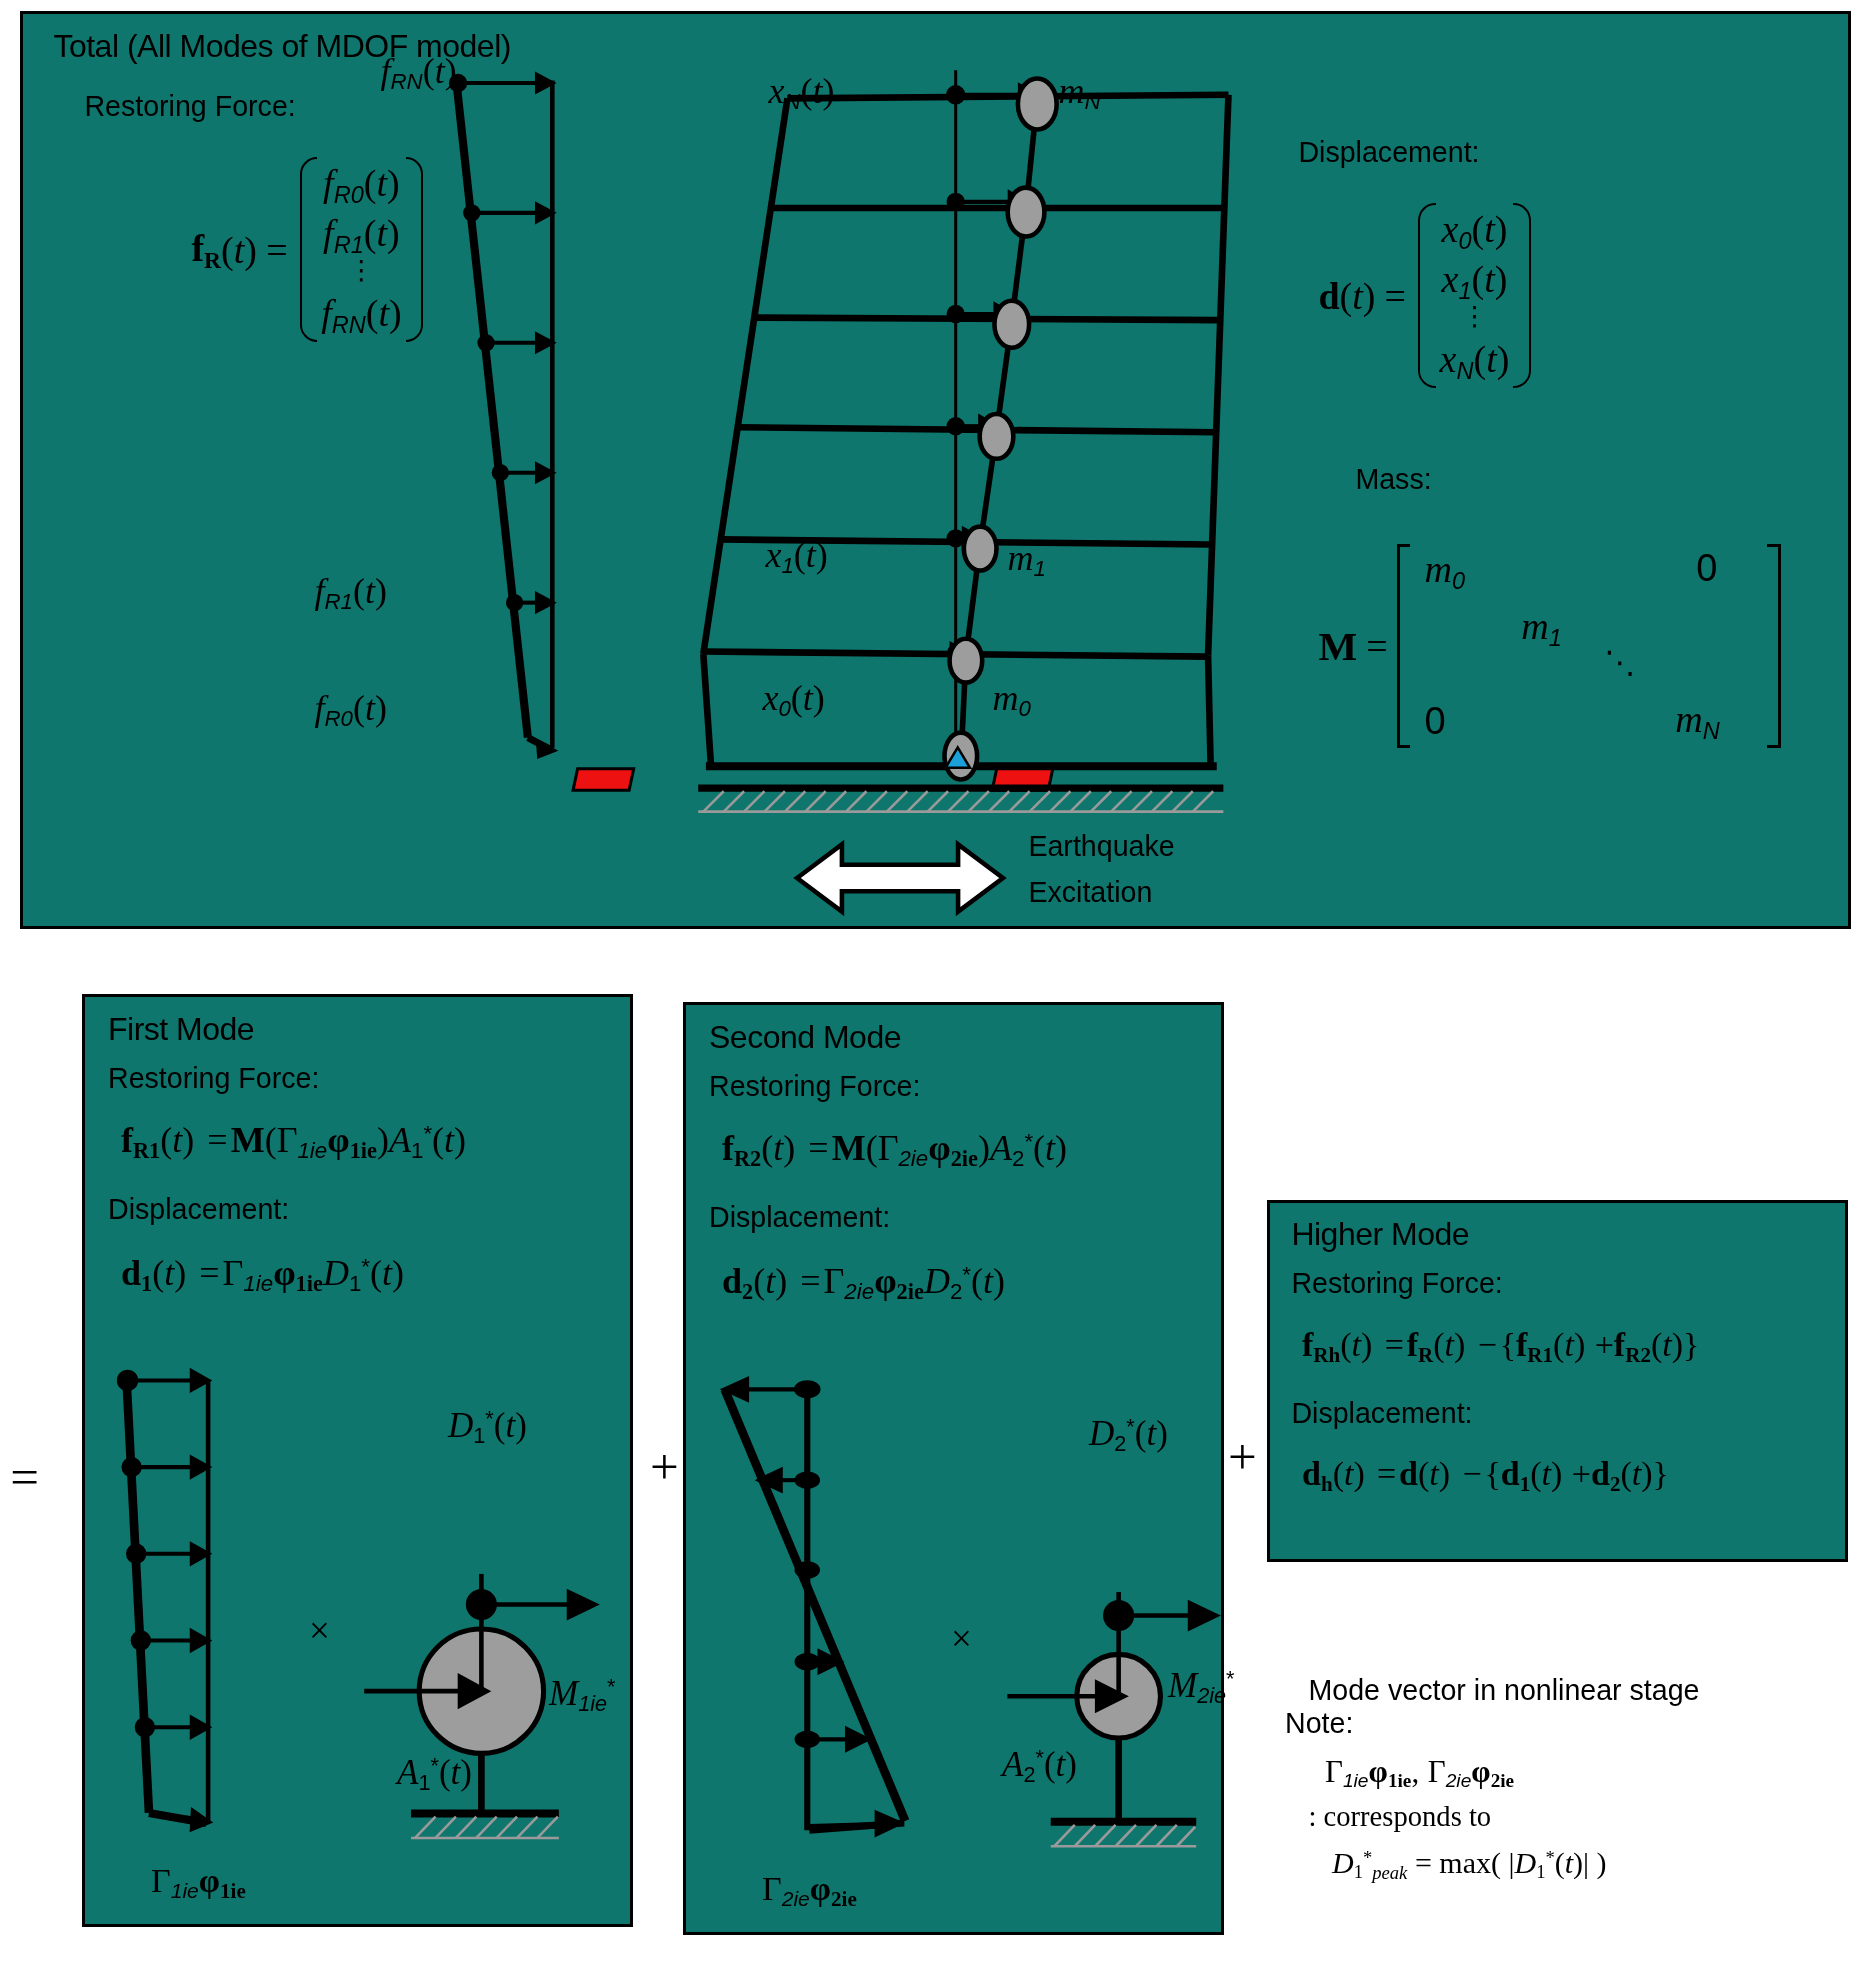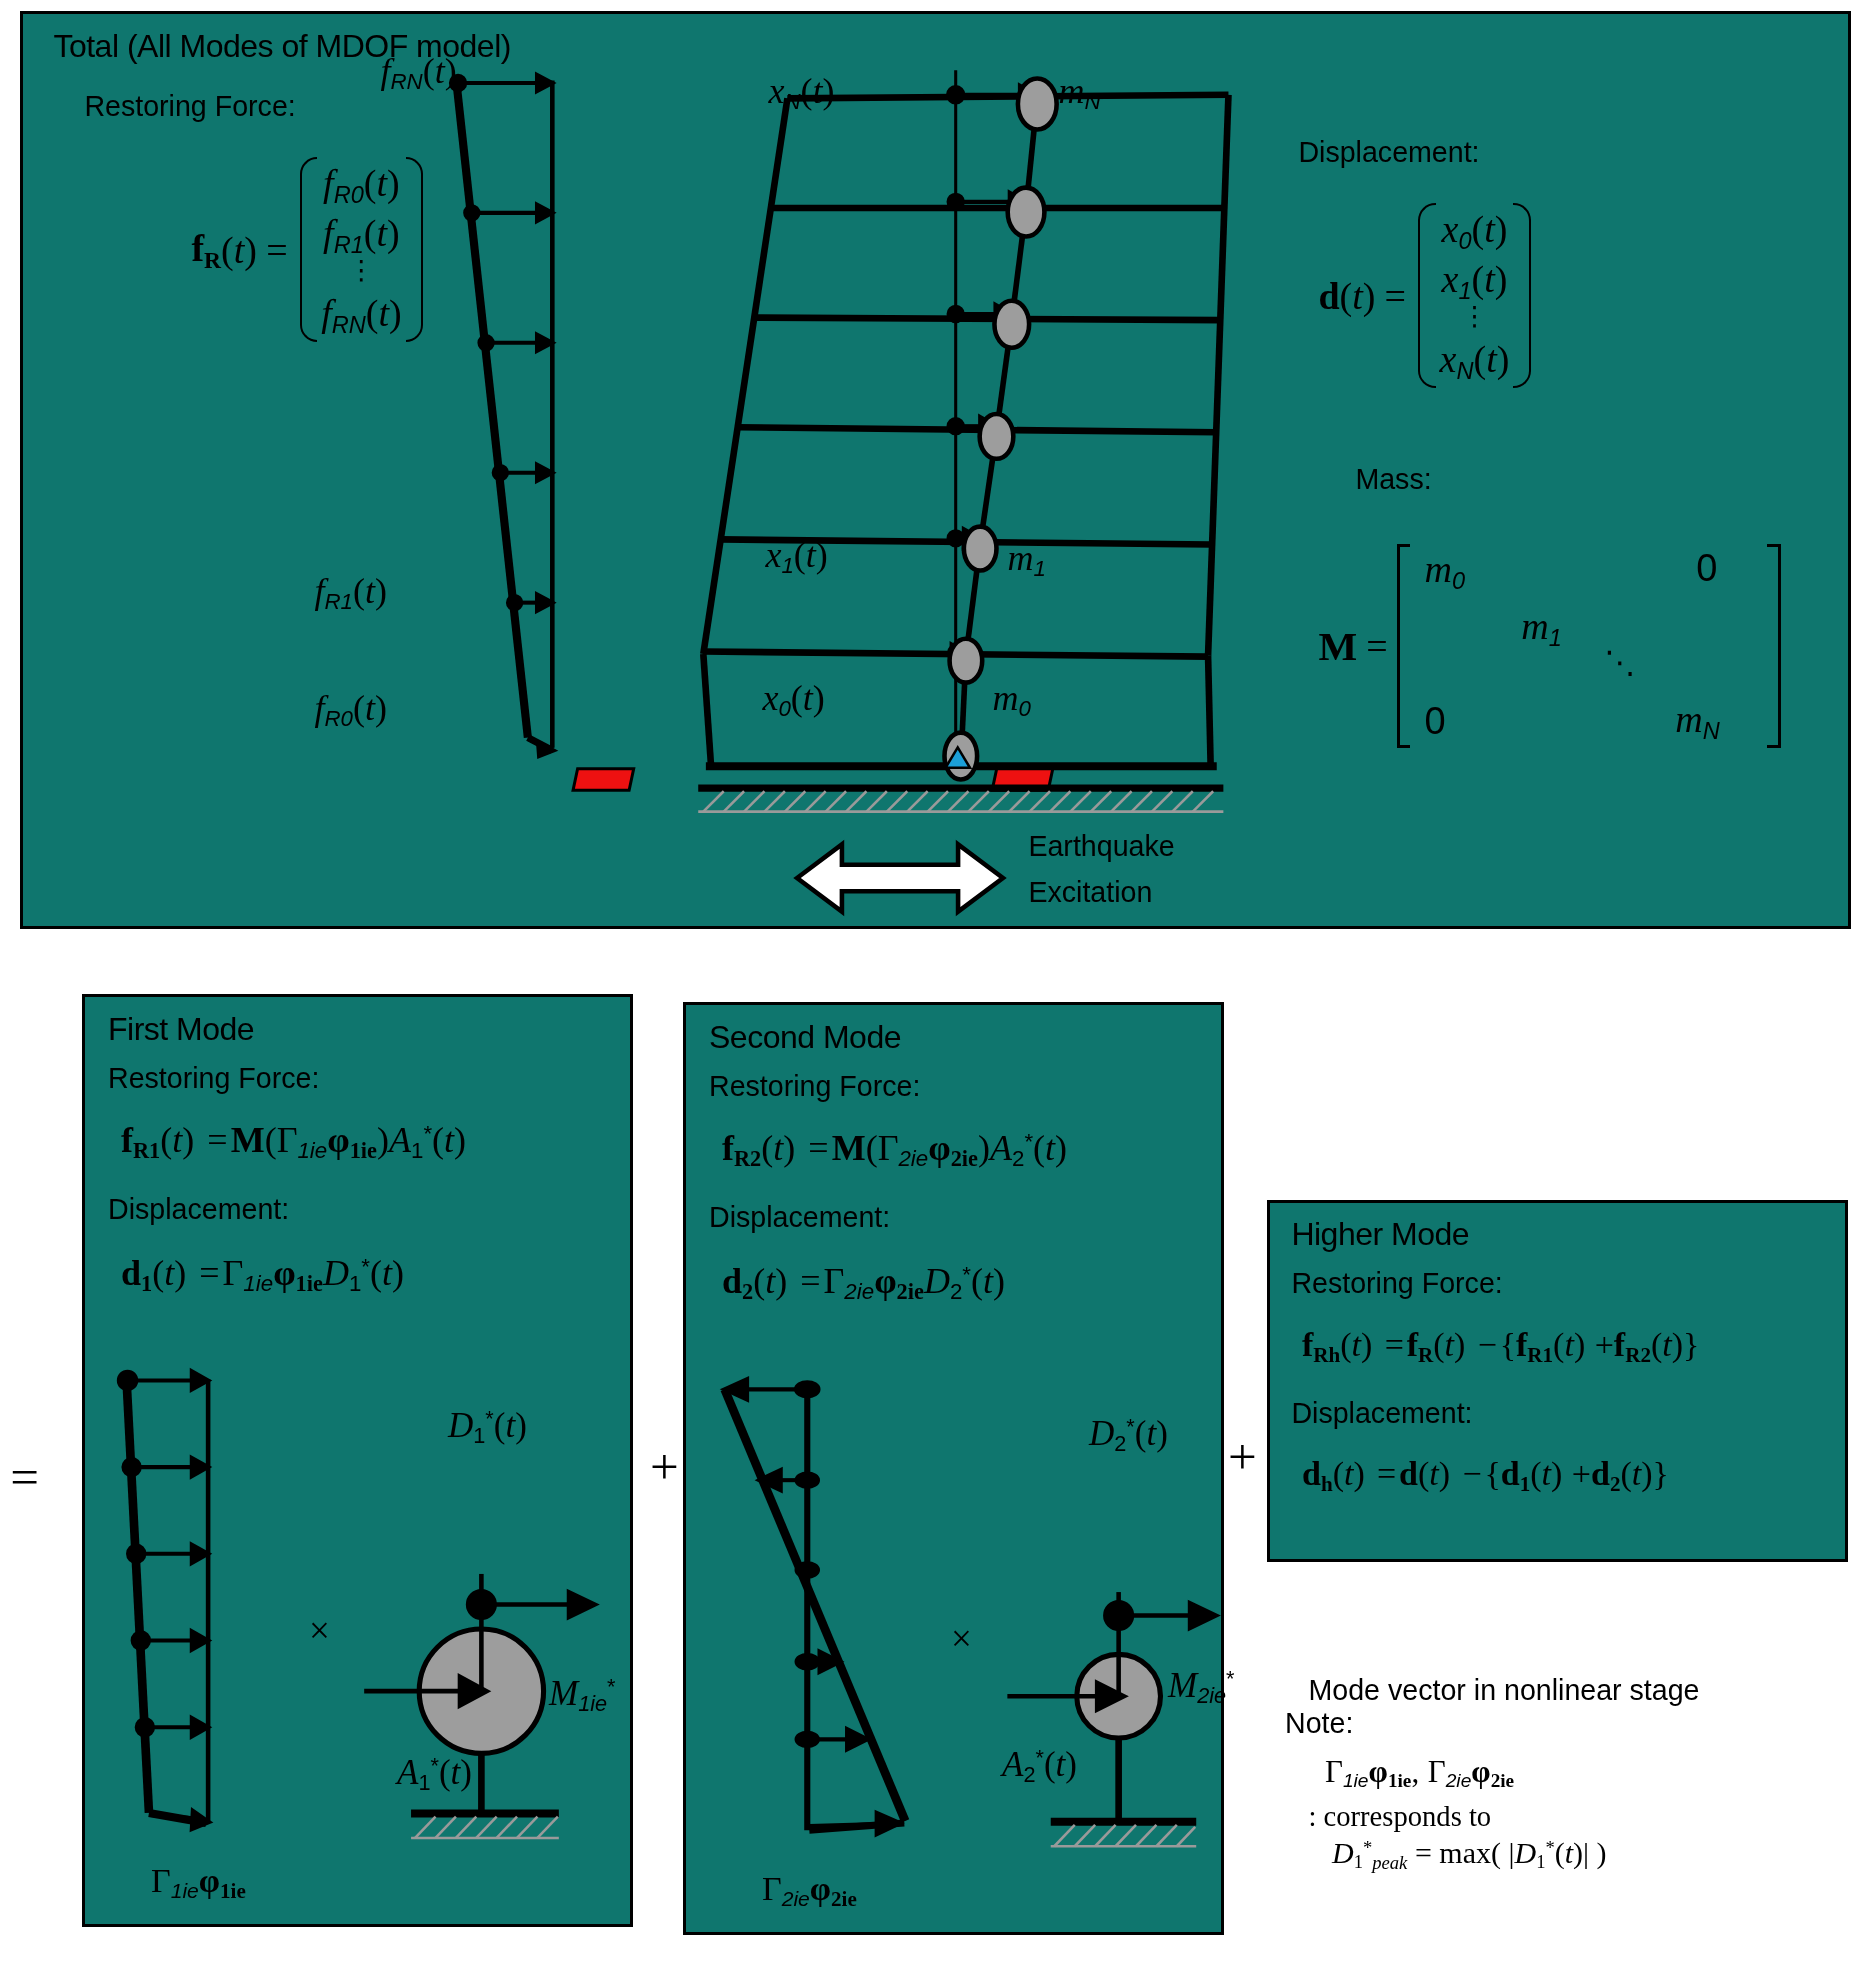--- a/index.html
+++ b/index.html
@@ -476,18 +476,18 @@
 </div>
 
 <div class="abs" style="left:1285px;top:1657px;width:571px;">
   <div class="sub" style="margin-left:23.5px;margin-top:17.3px;">Mode vector in nonlinear stage</div>
   <div class="sub" style="margin-left:0;">Note:</div>
   <div style="margin-left:40px;margin-top:13.3px;font-size:31px;">
     <span class="mu">Γ</span><sub class="it">1ie</sub><span class="mb">φ<sub>1ie</sub></span><span class="mu">,</span>
     <span class="mu">Γ</span><sub class="it">2ie</sub><span class="mb">φ<sub>2ie</sub></span>
   </div>
   <div class="sub" style="margin-left:23.5px;margin-top:9.2px;font-family:Liberation Serif, serif;">: corresponds to</div>
-  <div style="margin-left:47px;margin-top:3px;font-size:30px;font-family:'Liberation Serif',serif;">
+  <div style="margin-left:47px;margin-top:13px;font-size:30px;font-family:'Liberation Serif',serif;">
     <span class="m">D</span><sub>1</sub><sup>*</sup><sub class="it" style="vertical-align:-0.3em;">peak</sub>
     <span class="mu"> = max( |</span><span class="m">D</span><sub>1</sub><sup>*</sup><span class="mu">(</span><span class="m">t</span><span class="mu">)| )</span>
   </div>
 </div>
 
 
 </body></html>

